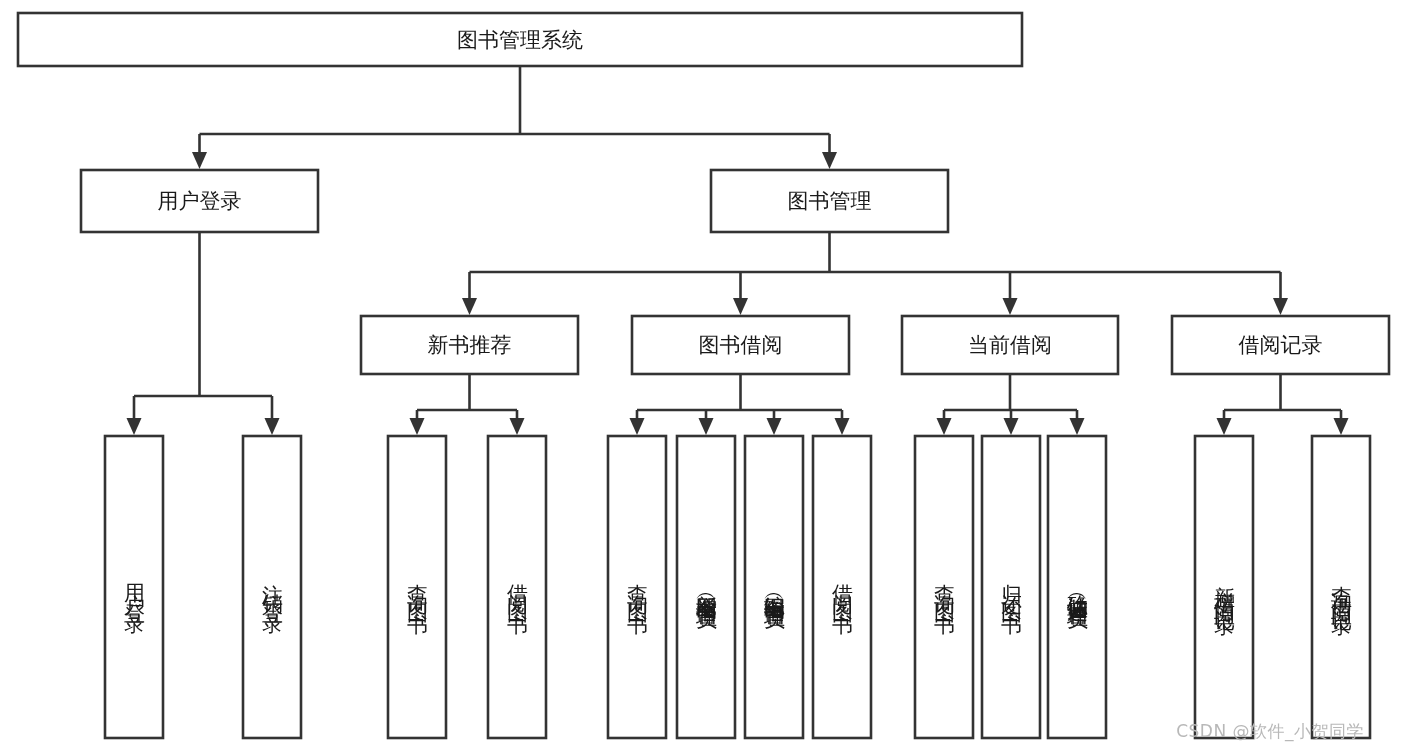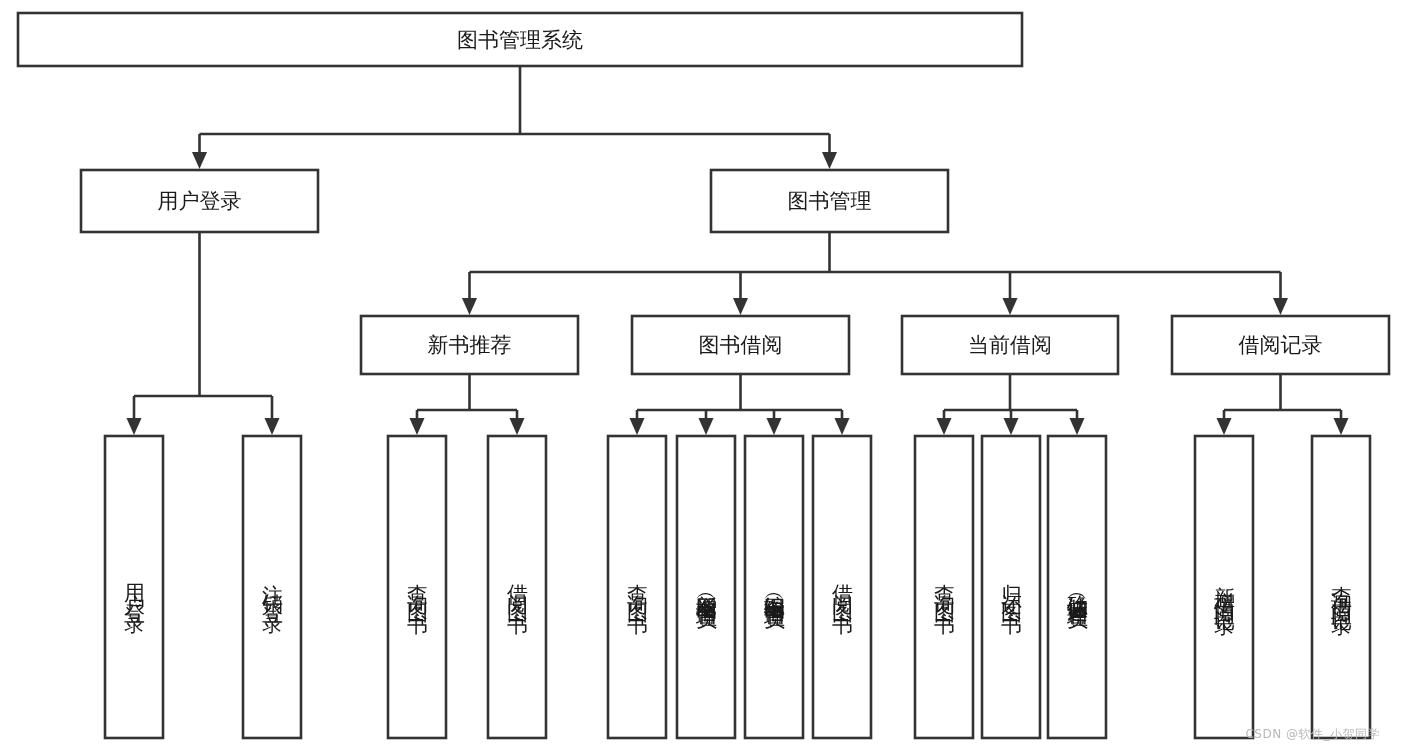--- a/index.html
+++ b/index.html
@@ -11,21 +11,20 @@
     width: 1405px;
     height: 747px;
     font-family: "DejaVu Sans", "Liberation Sans", sans-serif;
     overflow: hidden;
   }
   #diagram-root {
     position: relative;
     width: 1372px;
     height: 747px;
     background: #ffffff;
-    padding-left: 16px;
   }
   svg.diagram-svg {
     position: absolute;
     top: 0;
     left: 0;
     width: 1405px;
     height: 747px;
   }
   .node-rect {
     fill: #ffffff;
@@ -63,21 +62,21 @@
     justify-content: center;
     text-align: center;
     white-space: nowrap;
     pointer-events: none;
   }
   .watermark {
     position: absolute;
     right: 8px;
     bottom: 4px;
     font-family: "DejaVu Sans", "Liberation Sans", sans-serif;
-    font-size: 12px;
+    font-size: 17px;
     color: #b8b8b8;
     white-space: nowrap;
     letter-spacing: 0.5px;
   }
 </style>
 </head>
 <body>
 
 <div id="diagram-root">
 

